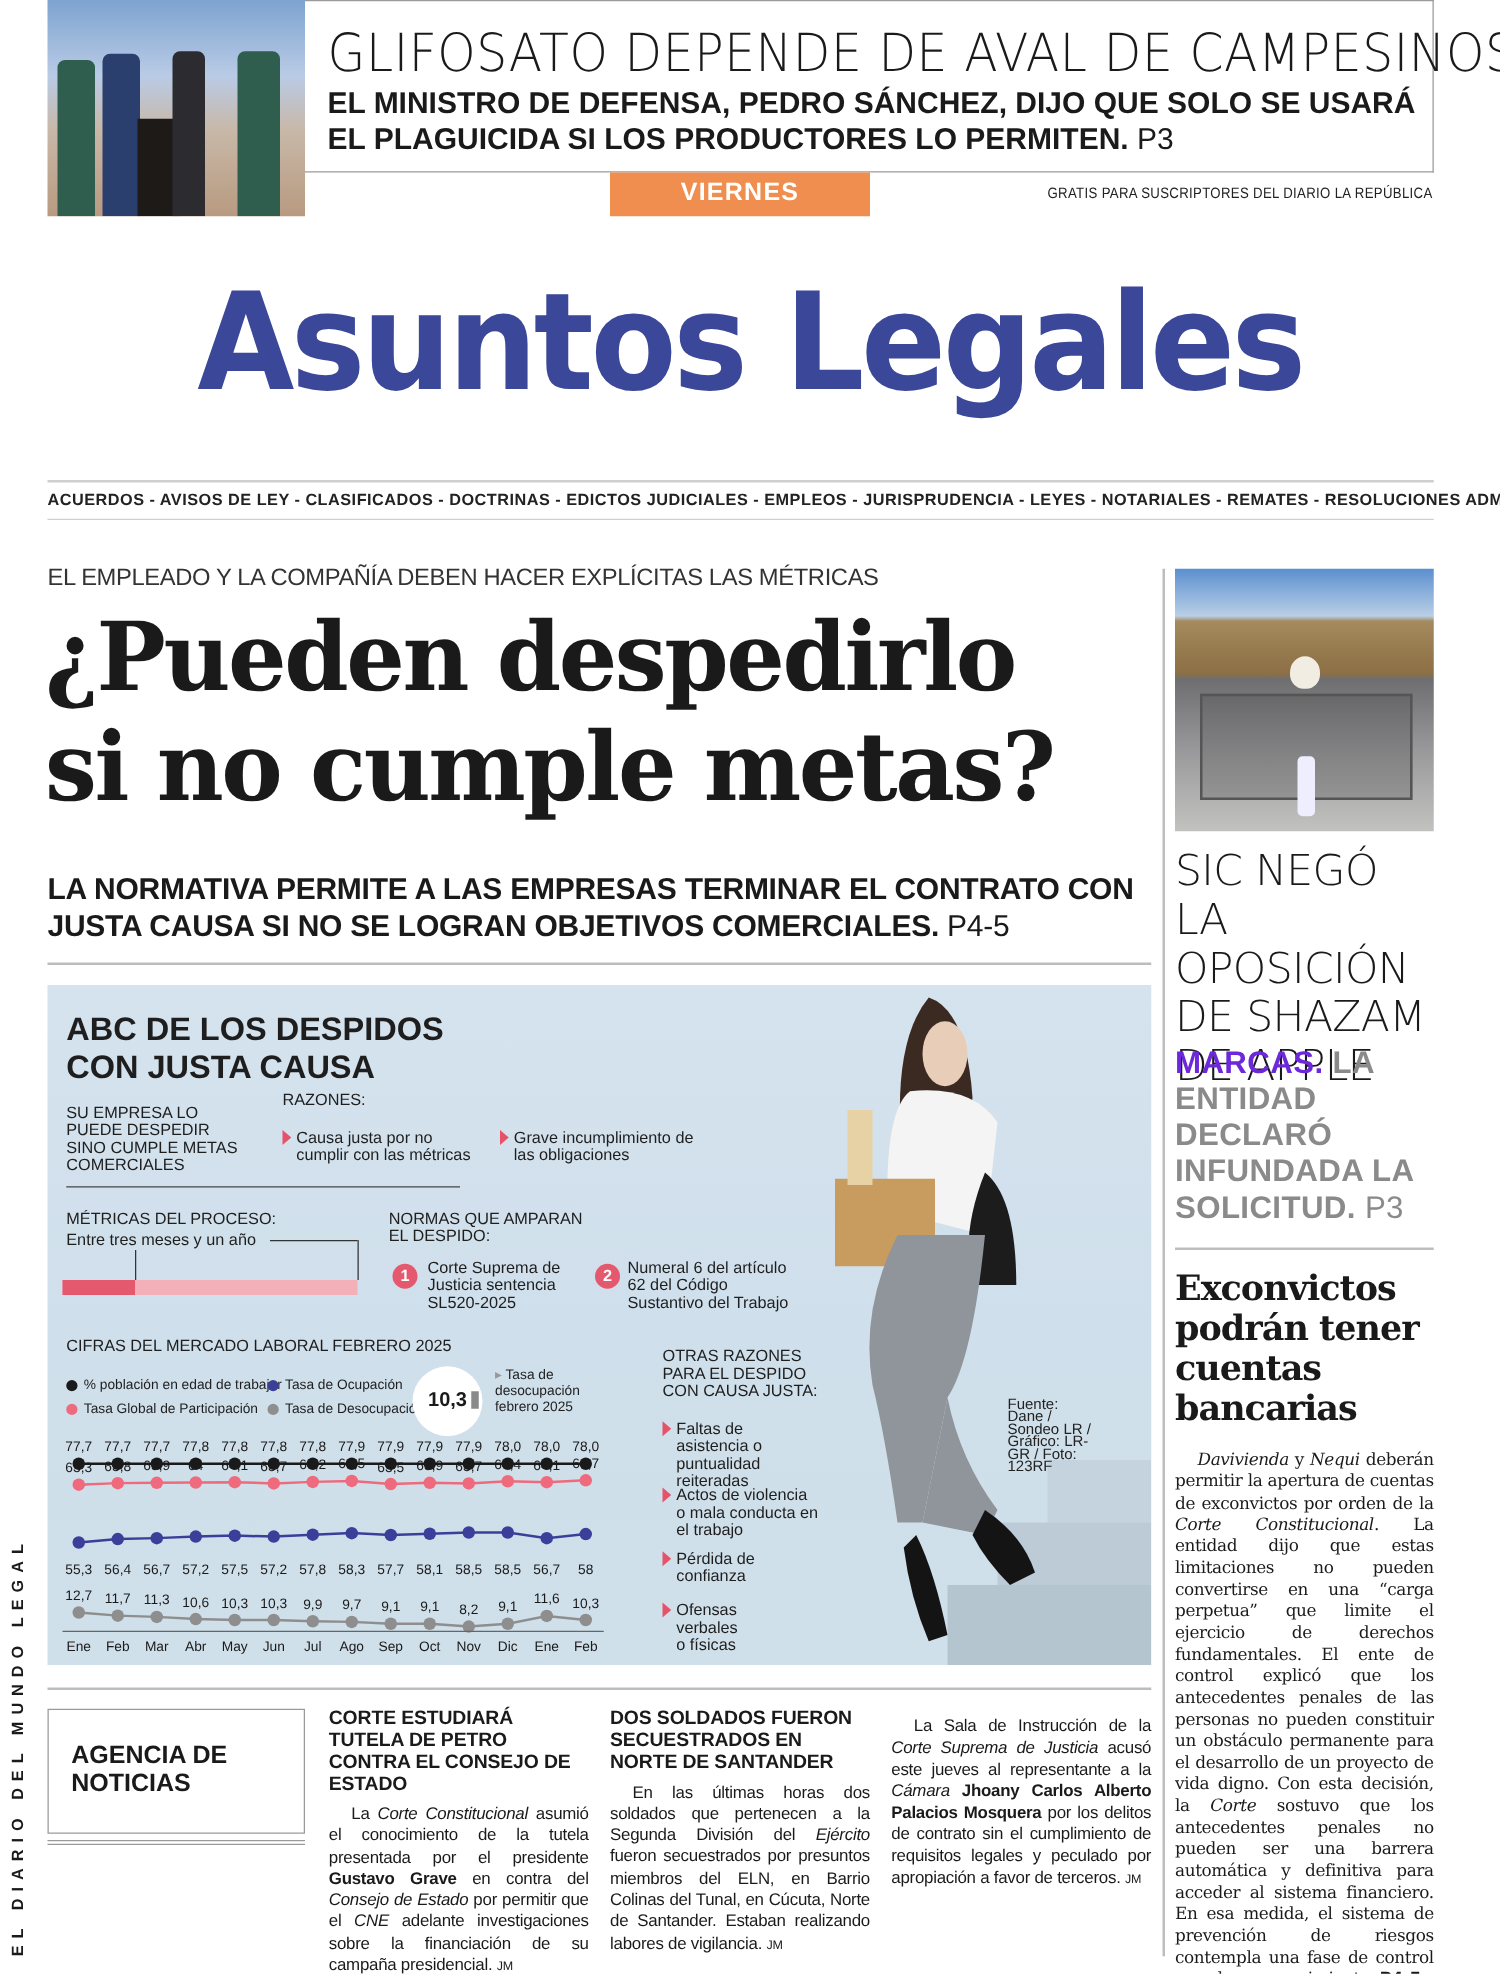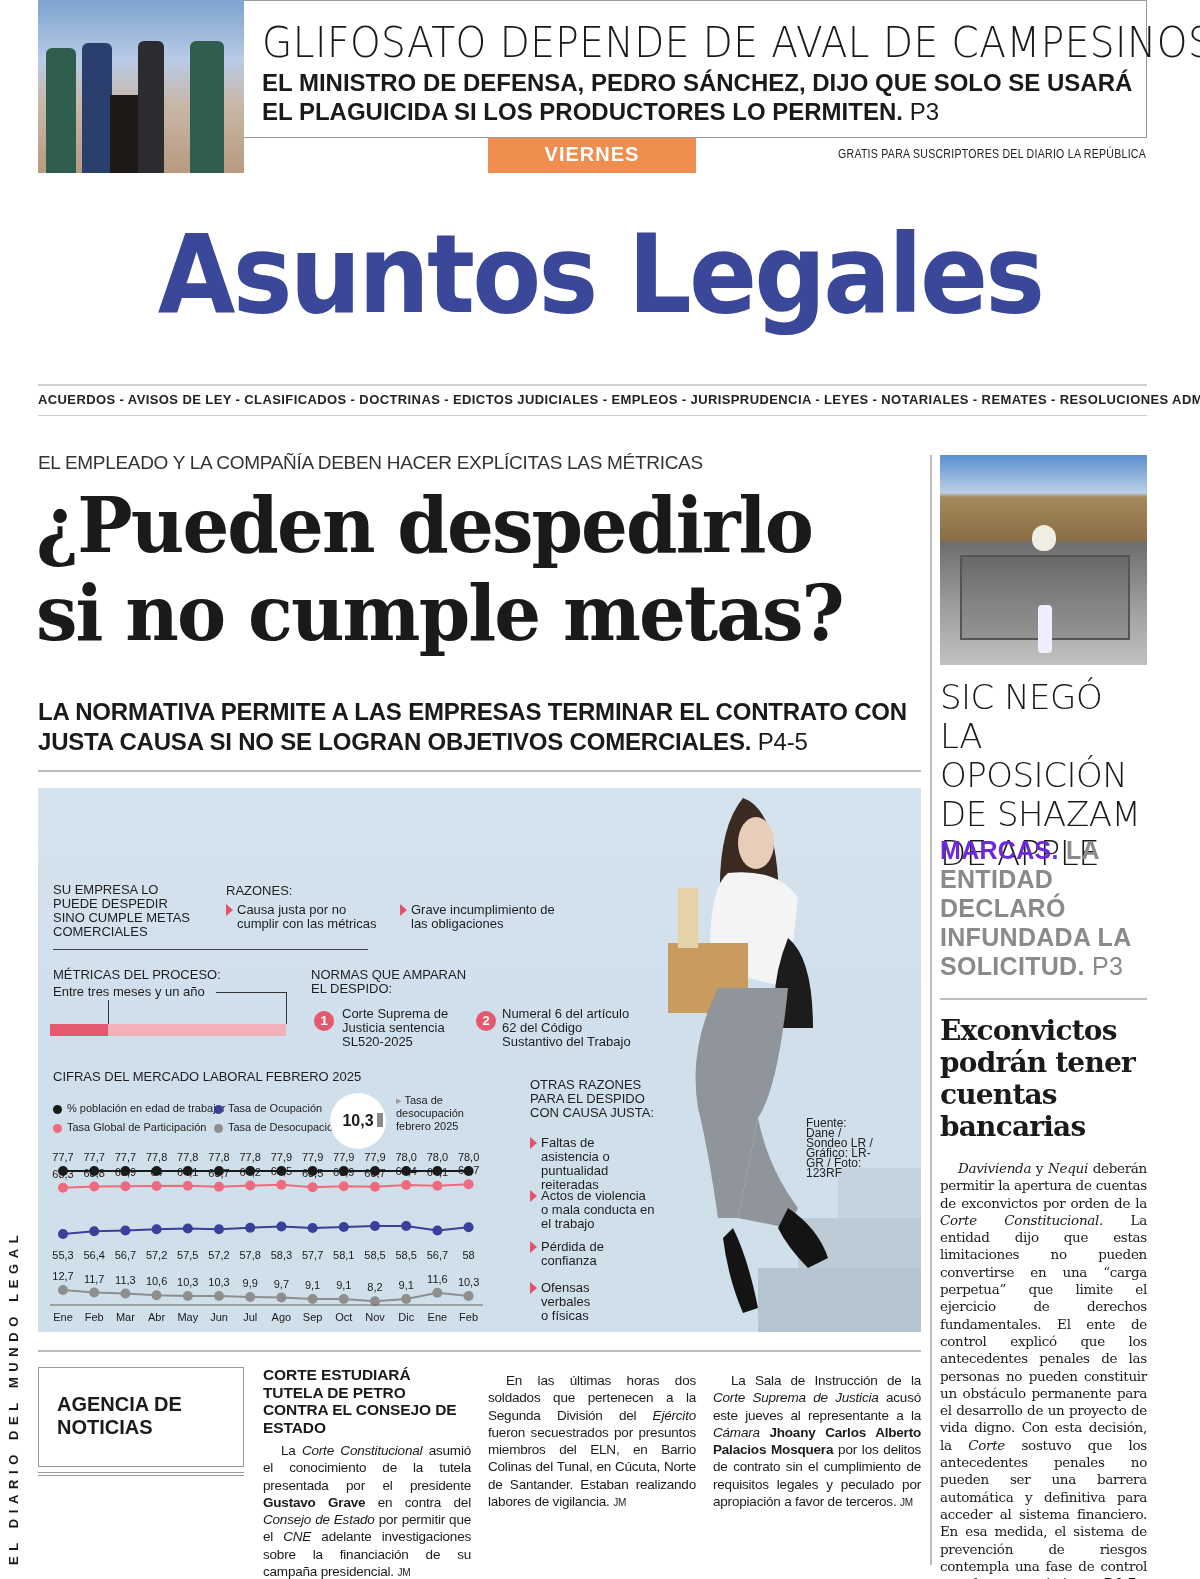--- a/index.html
+++ b/index.html
@@ -98,23 +98,24 @@
     <path d="M90 85 Q70 100 72 180 L150 200 L160 110 Q140 80 90 85Z" fill="#f4f4f4"></path>
     <rect x="30" y="155" width="80" height="70" fill="#c89c5e"></rect>
     <rect x="40" y="100" width="20" height="60" fill="#e6d2a4"></rect>
     <path d="M150 150 Q175 170 175 240 L140 240 Q130 200 150 150Z" fill="#1c1c1c"></path>
     <path d="M80 200 L150 200 Q140 300 120 330 L100 430 L80 430 Q70 360 60 320 Q50 260 80 200Z" fill="#8f959b"></path>
     <path d="M120 330 Q130 380 160 420 L150 440 L100 430Z" fill="#8f959b"></path>
     <path d="M95 440 Q110 470 120 520 L105 525 Q90 490 85 450Z" fill="#141414"></path>
     <path d="M150 420 Q180 440 190 470 L170 480 Q150 460 140 440Z" fill="#141414"></path>
   </svg>
 
+  <div class="ttl" style="width:320px">ABC DE LOS DESPIDOS CON JUSTA CAUSA</div>
 
   <div class="lbl b" style="left:15px;top:95px;width:140px">SU EMPRESA LO PUEDE DESPEDIR SINO CUMPLE METAS COMERCIALES</div>
-  <div class="lbl" style="left:188px;top:96px">RAZONES:</div>
+  <div class="lbl" style="left:188px;top:85px">RAZONES:</div>
   <div class="lbl" style="left:188px;top:115px;width:160px;display:flex">
       <span class="tri"></span>
       <span>Causa justa por no cumplir con las métricas</span>
     </div>
   <div class="lbl" style="left:362px;top:115px;width:160px;display:flex">
       <span class="tri"></span>
       <span>Grave incumplimiento de las obligaciones</span>
     </div>
   <div style="position:absolute;left:15px;top:161px;width:315px;height:1px;background:#444"></div>
 
@@ -313,17 +314,18 @@
 <div class="abs agency-box">
     <div class="t" style="width:150px">AGENCIA DE NOTICIAS</div>
   </div>
 <div class="abs agency-rule"></div>
 
 <div class="abs brief" style="left:263px;top:1366px">
   <div class="h">CORTE ESTUDIARÁ TUTELA DE PETRO CONTRA EL CONSEJO DE ESTADO</div>
   <div class="p" id="brief0"><span>La </span><i>Corte Constitucional</i><span> asumió el conocimiento de la tutela presentada por el presidente </span><b>Gustavo Grave</b><span> en contra del </span><i>Consejo de Estado</i><span> por permitir que el </span><i>CNE</i><span> adelante investigaciones sobre la financiación de su campaña presidencial. </span><span class="sig">JM</span></div>
 </div>
 <div class="abs brief" style="left:488px;top:1366px">
+  <div class="h">DOS SOLDADOS FUERON SECUESTRADOS EN NORTE DE SANTANDER</div>
   <div class="p" id="brief1"><span>En las últimas horas dos soldados que pertenecen a la Segunda División del </span><i>Ejército</i><span> fueron secuestrados por presuntos miembros del ELN, en Barrio Colinas del Tunal, en Cúcuta, Norte de Santander. Estaban realizando labores de vigilancia. </span><span class="sig">JM</span></div>
 </div>
 <div class="abs brief" style="left:713px;top:1366px">
   <div class="p" id="brief2"><span>La Sala de Instrucción de la </span><i>Corte Suprema de Justicia</i><span> acusó este jueves al representante a la </span><i>Cámara</i><span> </span><b>Jhoany Carlos Alberto Palacios Mosquera</b><span> por los delitos de contrato sin el cumplimiento de requisitos legales y peculado por apropiación a favor de terceros. </span><span class="sig">JM</span></div>
 </div>
 
 </body></html>

